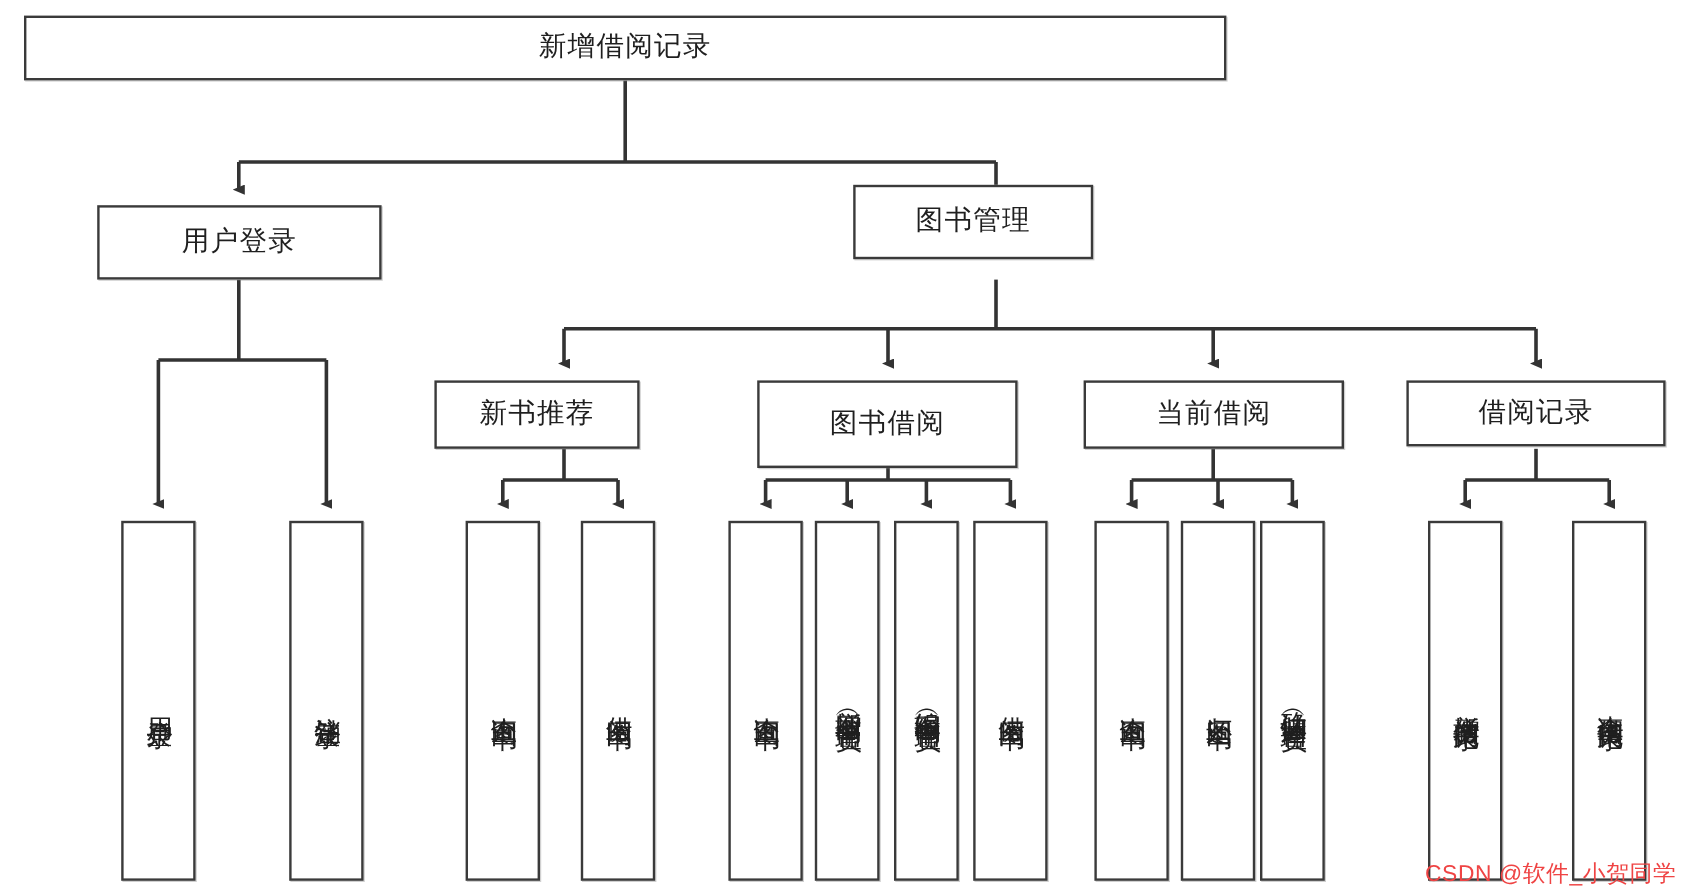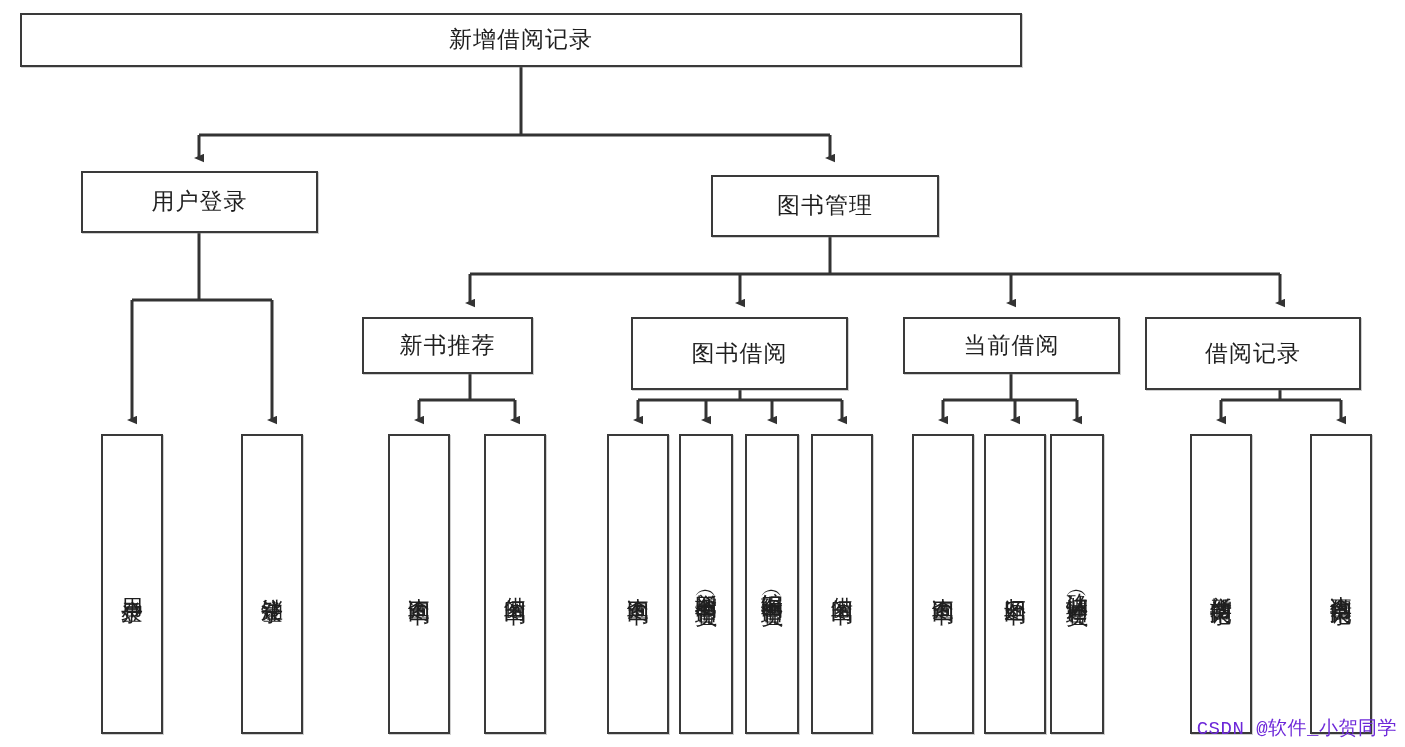--- a/index.html
+++ b/index.html
@@ -56,24 +56,24 @@
     font-size: 22px;
     line-height: 1.28;
     letter-spacing: 2px;
     max-height: 100%;
   }
   #watermark {
     position: absolute;
     right: 8px;
     bottom: 6px;
     font-size: 19px;
-    color: #6d28d9;
+    color: #ef4444;
     letter-spacing: 0.5px;
     white-space: nowrap;
-    font-family: Liberation Mono, monospace;
+    font-family: Liberation Sans, sans-serif;
   }
 </style>
 </head>
 <body>
 
 <div id="canvas">
 
   <svg class="wires" viewBox="0 0 1405 747" xmlns="http://www.w3.org/2000/svg">
     <defs>
       <marker id="arrow" markerWidth="10" markerHeight="10" refX="4.2" refY="5" orient="auto" markerUnits="userSpaceOnUse">
@@ -124,34 +124,34 @@
     </g>
   </svg>
 
   <div class="node" style="left:20px; top:13px; width:1002px; height:54px;">
     <span class="label">新增借阅记录</span>
   </div>
 
   <div class="node" style="left:81px; top:171px; width:237px; height:62px;">
     <span class="label">用户登录</span>
   </div>
-  <div class="node" style="left:711px; top:175px; width:228px; height:62px;">
+  <div class="node" style="left:711px; top:154px; width:200px; height:62px;">
     <span class="label">图书管理</span>
   </div>
 
   <div class="node" style="left:362px; top:317px; width:171px; height:57px;">
     <span class="label">新书推荐</span>
   </div>
   <div class="node" style="left:631px; top:317px; width:217px; height:73px;">
     <span class="label">图书借阅</span>
   </div>
   <div class="node" style="left:903px; top:317px; width:217px; height:57px;">
     <span class="label">当前借阅</span>
   </div>
-  <div class="node" style="left:1145px; top:317px; width:216px; height:73px;">
+  <div class="node" style="left:1172px; top:317px; width:216px; height:55px;">
     <span class="label">借阅记录</span>
   </div>
 
   <div class="node vertical" style="left:101px; top:434px; width:62px; height:300px;">
     <span class="label">用户登录</span>
   </div>
   <div class="node vertical" style="left:241px; top:434px; width:62px; height:300px;">
     <span class="label">注销登录</span>
   </div>
   <div class="node vertical" style="left:388px; top:434px; width:62px; height:300px;">

